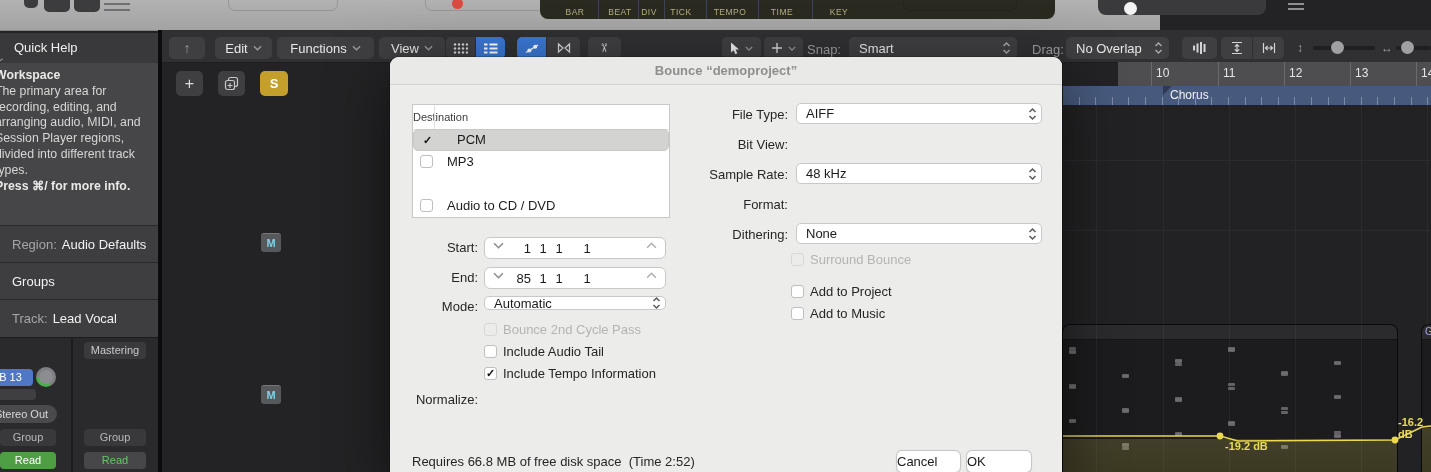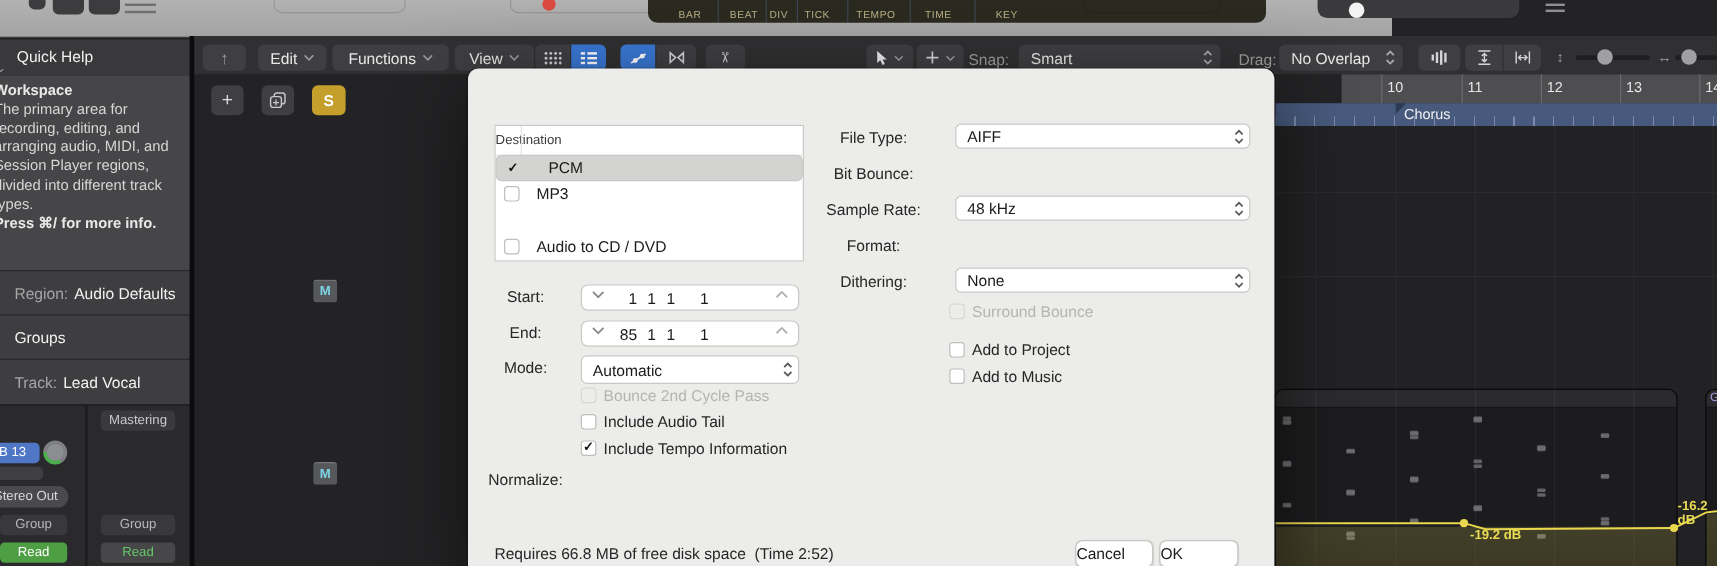--- a/index.html
+++ b/index.html
@@ -75,21 +75,21 @@
   .dest-colsep{position:absolute;left:21px;top:0;width:1px;height:24px;background:#e2e2e0}
   .dest-row{position:absolute;left:0;width:100%;height:22px;font-size:13px;color:#1c1c1c;line-height:22px}
   .dest-row.sel{background:#d3d3d1}
   .dest-row .t{margin-left:34px}
   .cb{position:absolute;width:13px;height:13px;border:1px solid #bfbfbd;border-radius:3px;background:#fff;box-sizing:border-box;text-align:center}
   .cb .cb-mark{visibility:hidden;display:block;font-size:11px;font-weight:bold;color:#111;line-height:11px}
   .cb[data-checked="true"] .cb-mark{visibility:visible}
   .cb[data-disabled="true"]{background:#ececea;border-color:#d8d8d6}
   .dest-cb{top:4px;left:7px}
   .dest-cb[data-checked="true"]{border-color:transparent;background:transparent}
-  .flabel{position:absolute;font-size:13px;color:#262626;text-align:center}
+  .flabel{position:absolute;font-size:13px;color:#262626;text-align:right}
   .sel{position:absolute;background:#fff;border:1px solid #c8c8c6;border-radius:5px;box-sizing:border-box;
        font-size:13px;color:#1a1a1a;display:flex;align-items:center;padding-left:9px}
   .sel .arr{margin-left:auto;margin-right:4px;display:flex}
   .stepfield{position:absolute;background:#fff;border:1px solid #c8c8c6;border-radius:6px;box-sizing:border-box;font-size:13px;color:#1a1a1a}
   .stepfield .chL{position:absolute;left:8px;top:4px}
   .stepfield .chR{position:absolute;right:8px;top:4px}
   .stepfield .d{position:absolute;top:3px}
   .optlabel{position:absolute;font-size:13px;color:#262626}
   .optlabel.dis{color:#b4b4b2}
   .dlg-footer-info{position:absolute;left:22px;top:397px;font-size:13px;color:#262626;white-space:pre}
@@ -405,20 +405,21 @@
   <circle cx="160" cy="116" r="3.4" fill="#ead84e"></circle>
   <circle cx="335" cy="120" r="3.4" fill="#ead84e"></circle>
 </svg>
 <span class="auto-label" style="left:1225px;top:440px">-19.2 dB</span>
 <span class="auto-label" style="left:1398px;top:416px">-16.2 dB</span>
 
 <div class="mbadge" style="left:261px;top:233px"><span>M</span></div>
 <div class="mbadge" style="left:261px;top:385px"><span>M</span></div>
 
 <div class="abs dialog">
+  <div class="dlg-titlebar">Bounce “demoproject”</div>
 
   <div class="destbox">
     <div class="dest-head">
       <span class="dest-colsep"></span><span class="t">Destination</span>
     </div>
     <div class="dest-row sel" style="top:24px">
       <span class="cb dest-cb" data-checked="true">
           <span class="cb-mark">✓</span>
         </span>
       <span class="t">PCM</span>
@@ -457,21 +458,21 @@
       </svg>
     <span class="d" style="left:10px;width:36px;text-align:right">85</span>
     <span class="d" style="left:53px;width:10px;text-align:center">1</span>
     <span class="d" style="left:69px;width:10px;text-align:center">1</span>
     <span class="d" style="left:95px;width:14px;text-align:center">1</span>
     <svg class="chR" width="11" height="7" viewBox="0 0 10 6">
         <path d="M1 5 L5 1 L9 5" fill="none" stroke="#b0b0b2" stroke-width="1.4"></path>
       </svg>
   </div>
   <span class="flabel" style="left:8px;top:242px;width:80px">Mode:</span>
-  <div class="sel" style="left:94px;top:239px;width:182px;height:24px">
+  <div class="sel" style="left:94px;top:239px;width:182px;height:14px">
     <span>Automatic</span>
     <span class="arr">
         <svg width="9" height="14" viewBox="0 0 9 14">
           <path d="M1.5 5 L4.5 2 L7.5 5 M1.5 9 L4.5 12 L7.5 9" fill="none" stroke="#5a5a5a" stroke-width="1.5"></path>
         </svg>
       </span>
   </div>
 
   <span class="cb" style="left:94px;top:266px" data-checked="false" data-disabled="true">
       <span class="cb-mark">✓</span>
@@ -490,21 +491,21 @@
 
   <span class="flabel" style="left:278px;top:50px;width:120px">File Type:</span>
   <div class="sel" style="left:406px;top:46px;width:246px;height:21px">
     <span>AIFF</span>
     <span class="arr">
         <svg width="9" height="14" viewBox="0 0 9 14">
           <path d="M1.5 5 L4.5 2 L7.5 5 M1.5 9 L4.5 12 L7.5 9" fill="none" stroke="#5a5a5a" stroke-width="1.5"></path>
         </svg>
       </span>
   </div>
-  <span class="flabel" style="left:278px;top:80px;width:120px">Bit Bounce:</span>
+  <span class="flabel" style="left:278px;top:80px;width:120px">Bit View:</span>
   <span class="flabel" style="left:278px;top:110px;width:120px">Sample Rate:</span>
   <div class="sel" style="left:406px;top:106px;width:246px;height:21px">
     <span>48 kHz</span>
     <span class="arr">
         <svg width="9" height="14" viewBox="0 0 9 14">
           <path d="M1.5 5 L4.5 2 L7.5 5 M1.5 9 L4.5 12 L7.5 9" fill="none" stroke="#5a5a5a" stroke-width="1.5"></path>
         </svg>
       </span>
   </div>
   <span class="flabel" style="left:278px;top:140px;width:120px">Format:</span>

